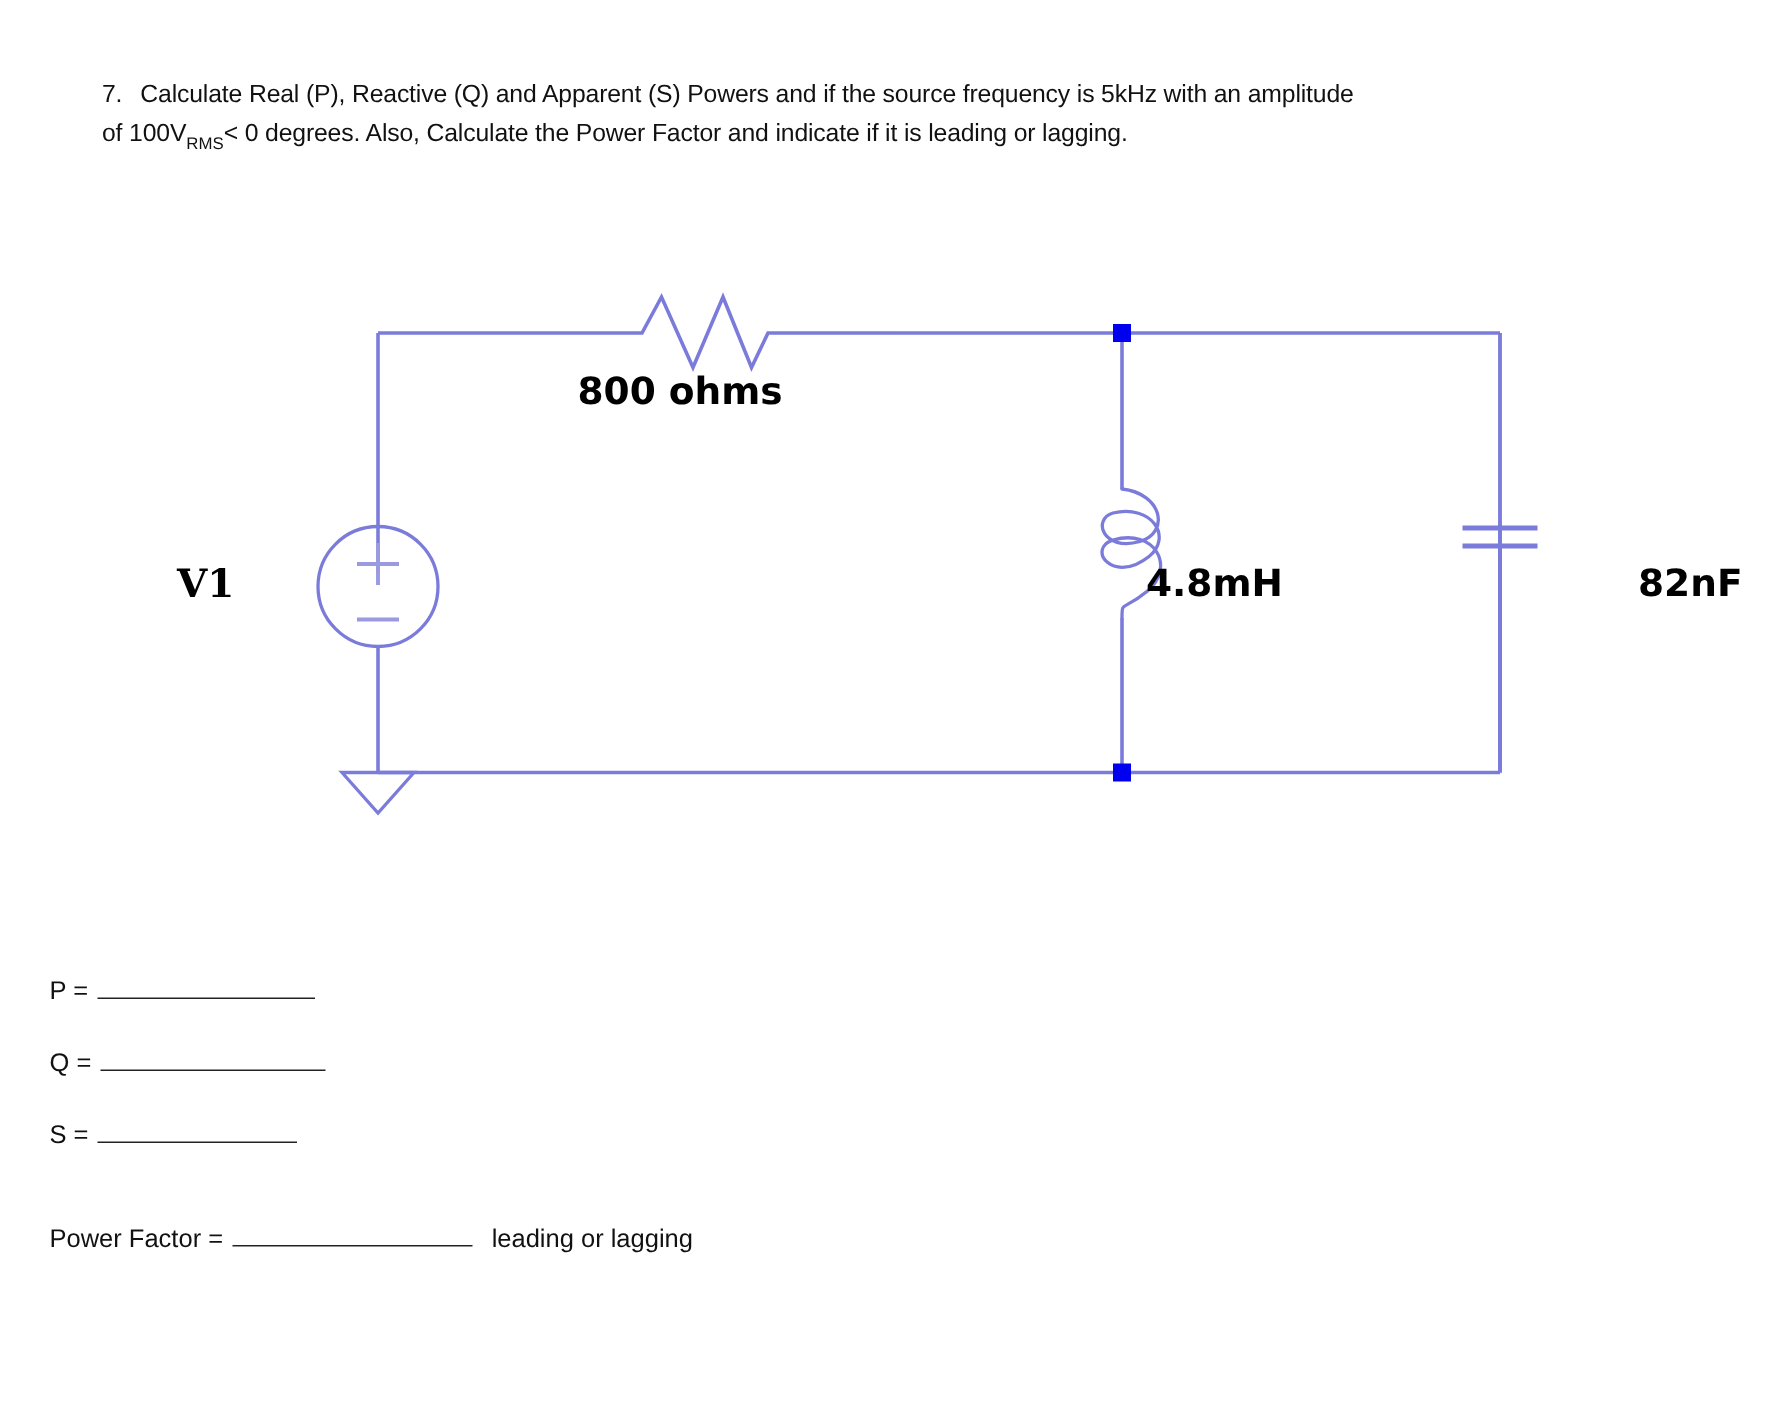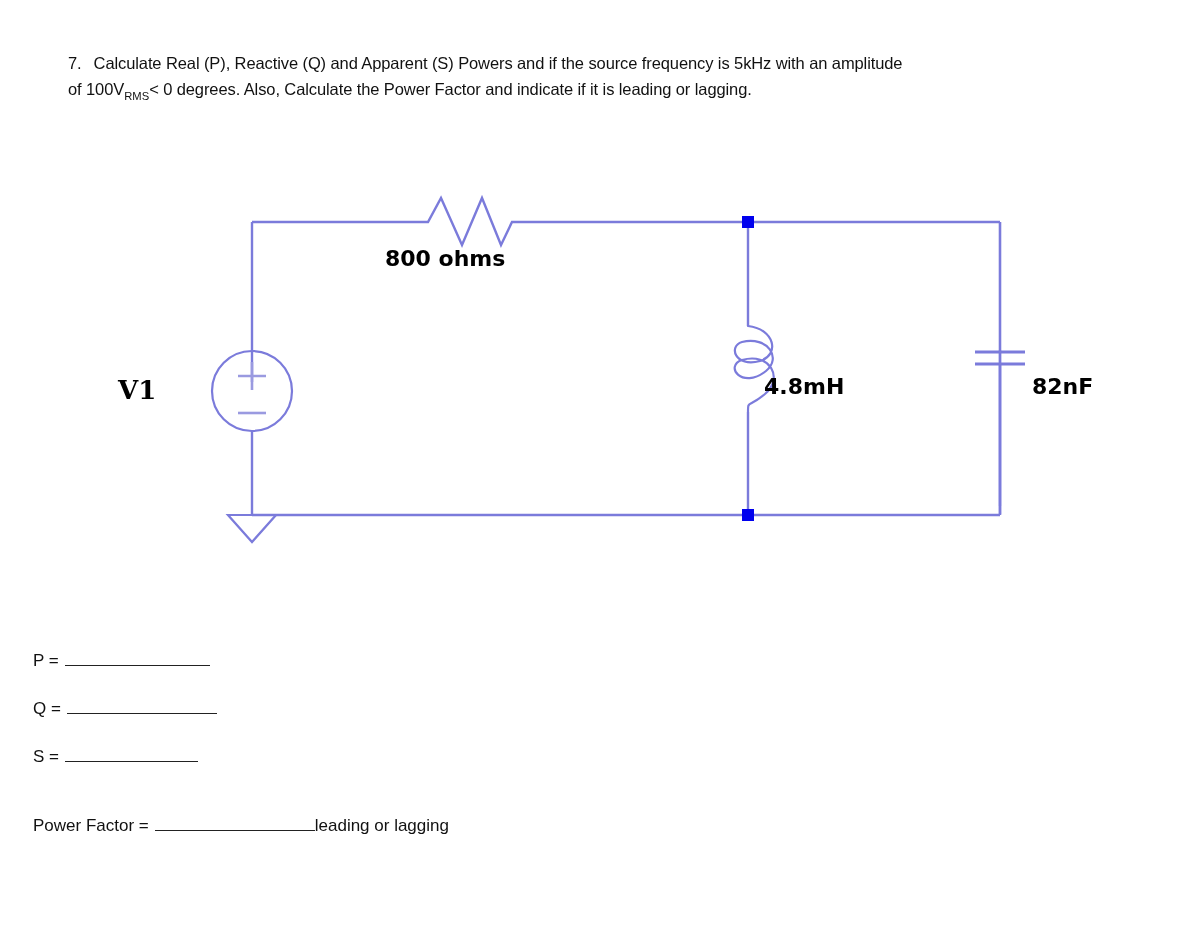--- a/index.html
+++ b/index.html
@@ -47,21 +47,21 @@
     width: 1192px;
     height: 430px;
   }
   #circuit-svg {
     display: block;
   }
   .comp-label {
     position: absolute;
     font-family: "DejaVu Sans", sans-serif;
     font-weight: bold;
-    font-size: 22px;
+    font-size: 25px;
     color: #000000;
     white-space: nowrap;
   }
   #label-v1 {
     left: 118px;
     top: 225px;
     font-family: "DejaVu Serif", serif;
     font-weight: bold;
     font-size: 26px;
     text-align: right;
@@ -69,21 +69,21 @@
   #label-resistor {
     left: 385px;
     top: 96px;
   }
   #label-inductor {
     left: 764px;
     top: 224px;
     text-align: right;
   }
   #label-capacitor {
-    left: 1032px;
+    left: 1092px;
     top: 224px;
   }
 
   
   #answer-section {
     position: absolute;
     left: 33px;
     top: 650px;
     width: 800px;
     font-size: 17px;
@@ -104,20 +104,21 @@
     height: 15px;
   }
   #blank-p   { width: 145px; }
   #blank-q   { width: 150px; }
   #blank-s   { width: 133px; }
   #blank-pf  { width: 160px; }
   #row-p  { margin-bottom: 27px; }
   #row-q  { margin-bottom: 27px; }
   #row-s  { margin-bottom: 48px; }
   .trailing-text {
+    margin-left: 13px;
   }
 </style>
 </head>
 <body>
 
 <div id="problem-statement">
   <span class="qnum">7.</span><span>Calculate Real (P), Reactive (Q) and Apparent (S) Powers and if the source frequency is 5kHz with an amplitude</span><br>
   <span>of 100V</span><sub>RMS</sub><span>&lt; 0 degrees.  Also, Calculate the Power Factor and indicate if it is leading or lagging.</span>
 </div>
 

